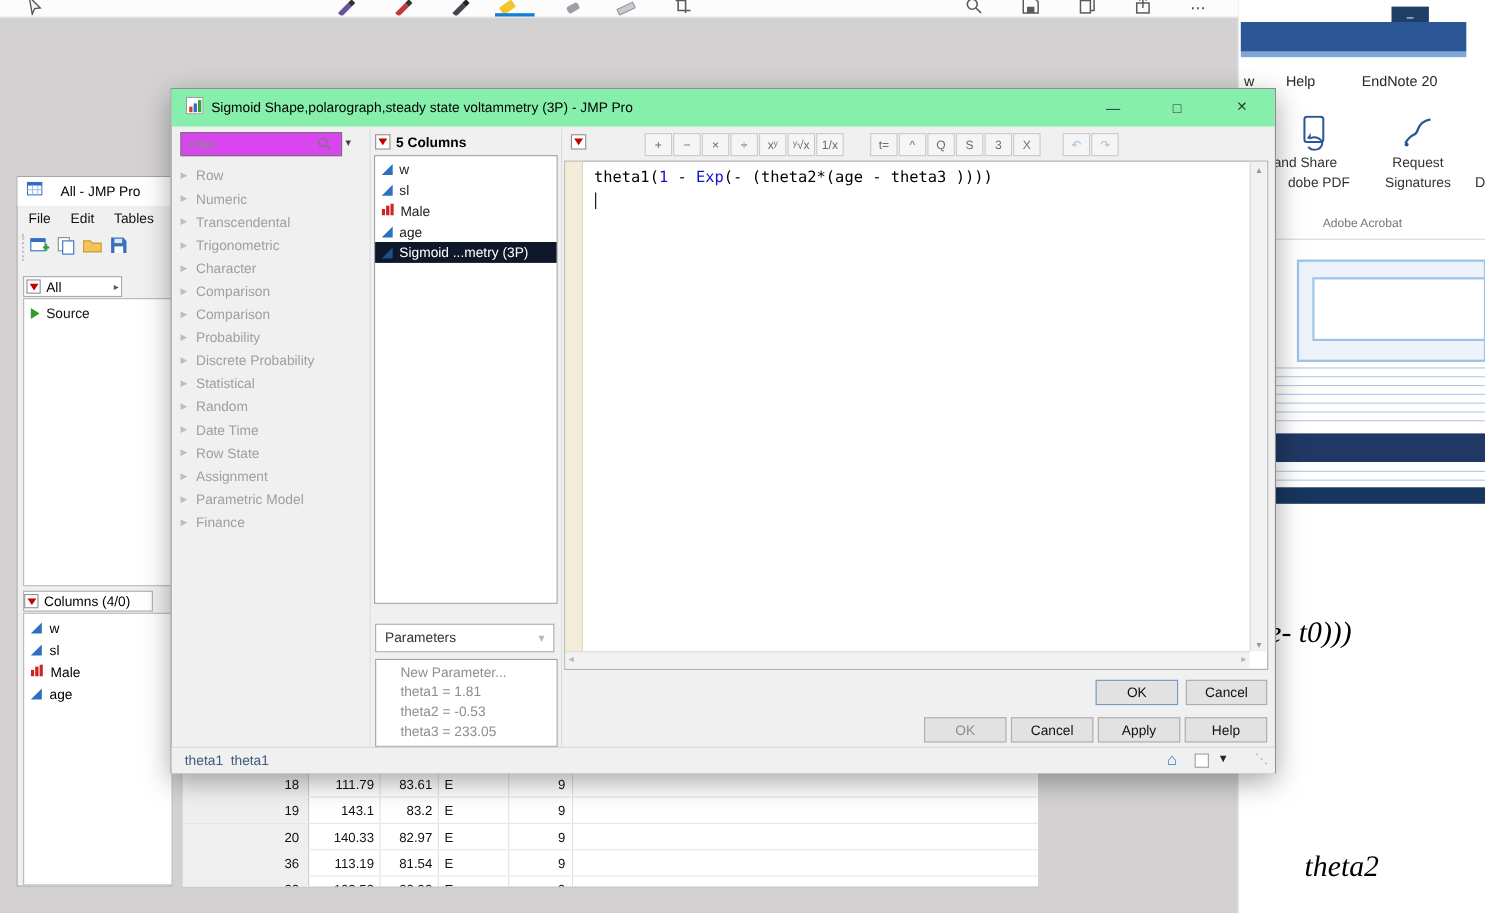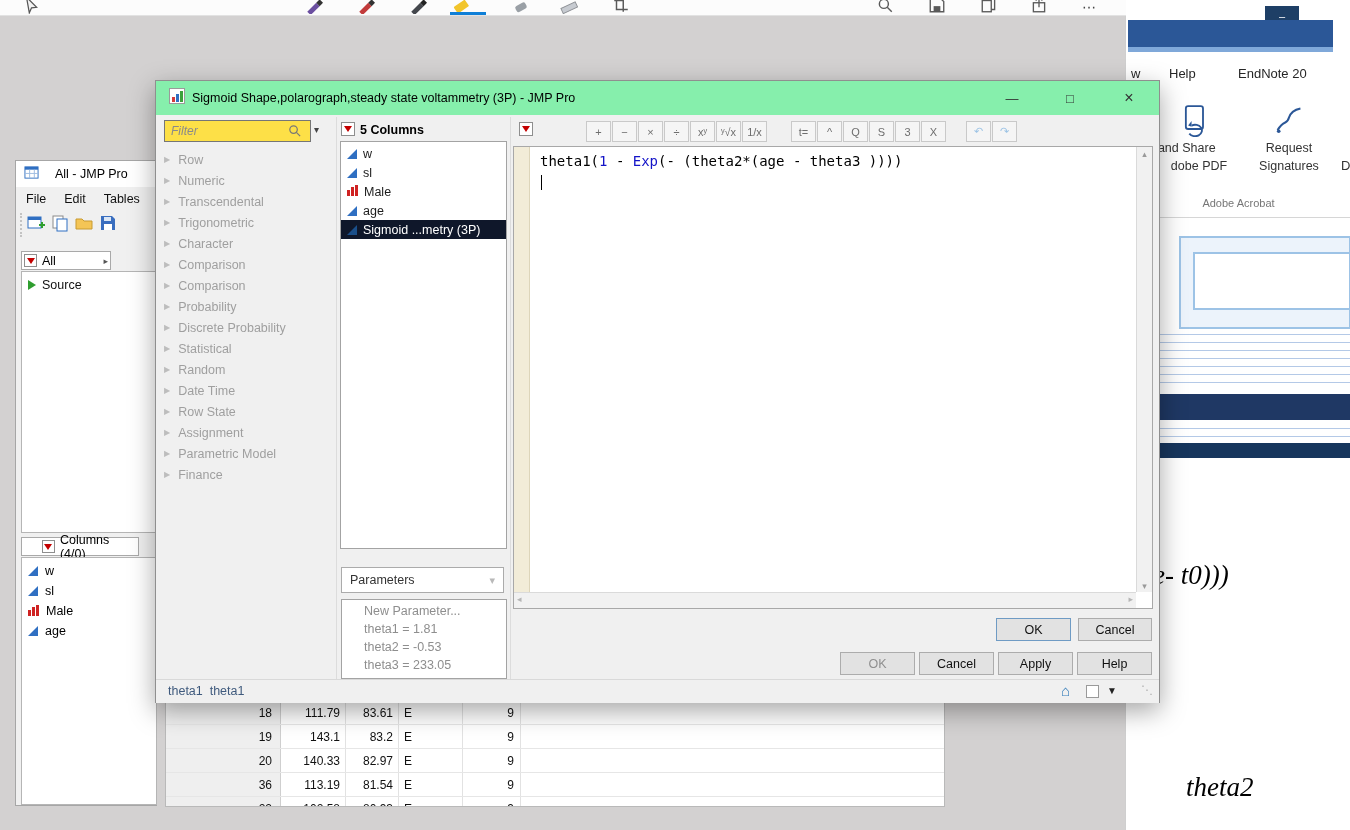--- a/index.html
+++ b/index.html
@@ -33,21 +33,21 @@
 .tc{display:flex;align-items:center;height:100%}
 .c0{width:115px;background:#efefef;border-right:1px solid #cfcfcf;justify-content:flex-end;padding-right:8px}
 .c1{width:65px;border-right:1px solid #e2e2e2;justify-content:flex-end;padding-right:5px}
 .c2{width:53px;border-right:1px solid #e2e2e2;justify-content:flex-end;padding-right:5px}
 .c3{width:64px;border-right:1px solid #e2e2e2;justify-content:flex-start;padding-left:5px}
 .c4{width:58px;border-right:1px solid #e2e2e2;justify-content:flex-end;padding-right:6px}
 .c5{flex:1}
 
 .docline{position:absolute;left:32px;width:193px;height:1px;background:#b4c9e7}
 .mitem{position:absolute;top:66px;font-size:13px;color:#262626}
-input.filter{position:absolute;left:8px;top:39px;width:147px;height:22px;border:1px solid #767676;font-size:12px;padding:0 20px 0 6px;color:#333;background:#fde047}
+input.filter{position:absolute;left:8px;top:39px;width:147px;height:22px;border:1px solid #767676;font-size:12px;padding:0 20px 0 6px;color:#333;background:#d946ef}
 input.filter::placeholder{color:#8a8a8a;font-style:italic}
 .mono{font-family:"DejaVu Sans Mono",monospace}
 .serifit{font-family:"Liberation Serif",serif;font-style:italic}
 </style>
 </head>
 <body>
 
 <div id="root">
 
   <div id="topstrip" class="abs">
@@ -200,21 +200,21 @@
       <span class="hotspot" style="position:static;width:13px;height:13px"></span>
       <span style="font-size:12.5px;color:#000;flex:1">All</span>
       <span style="font-size:9px;color:#555;padding-right:2px">▸</span>
     </div>
     <div class="abs" style="left:5px;top:110px;width:136px;height:262px;background:#fff;border:1px solid #b5b5b5">
       <div class="flex" style="height:20px;gap:6px;padding-left:6px;margin-top:3px">
         <span class="greentri"></span>
         <span style="font-size:12.5px;color:#111">Source</span>
       </div>
     </div>
-    <div class="abs flex" style="left:5px;top:376px;width:118px;height:19px;background:#fff;border:1px solid #a9a9a9;gap:5px;padding-left:20px">
+    <div class="abs flex" style="left:5px;top:376px;width:118px;height:19px;background:#fff;border:1px solid #a9a9a9;gap:5px;padding-left:0">
       <span class="hotspot" style="position:static;width:13px;height:13px"></span>
       <span style="font-size:12.5px;color:#000">Columns (4/0)</span>
     </div>
     <div class="abs" style="left:5px;top:396px;width:136px;height:248px;background:#fff;border:1px solid #b5b5b5">
       <div class="flex" style="height:20px;gap:7px;padding-left:6px;margin-top:3px">
         <span class="contri"></span>
         <span style="font-size:12.5px">w</span>
       </div>
       <div class="flex" style="height:20px;gap:7px;padding-left:6px">
         <span class="contri"></span>

